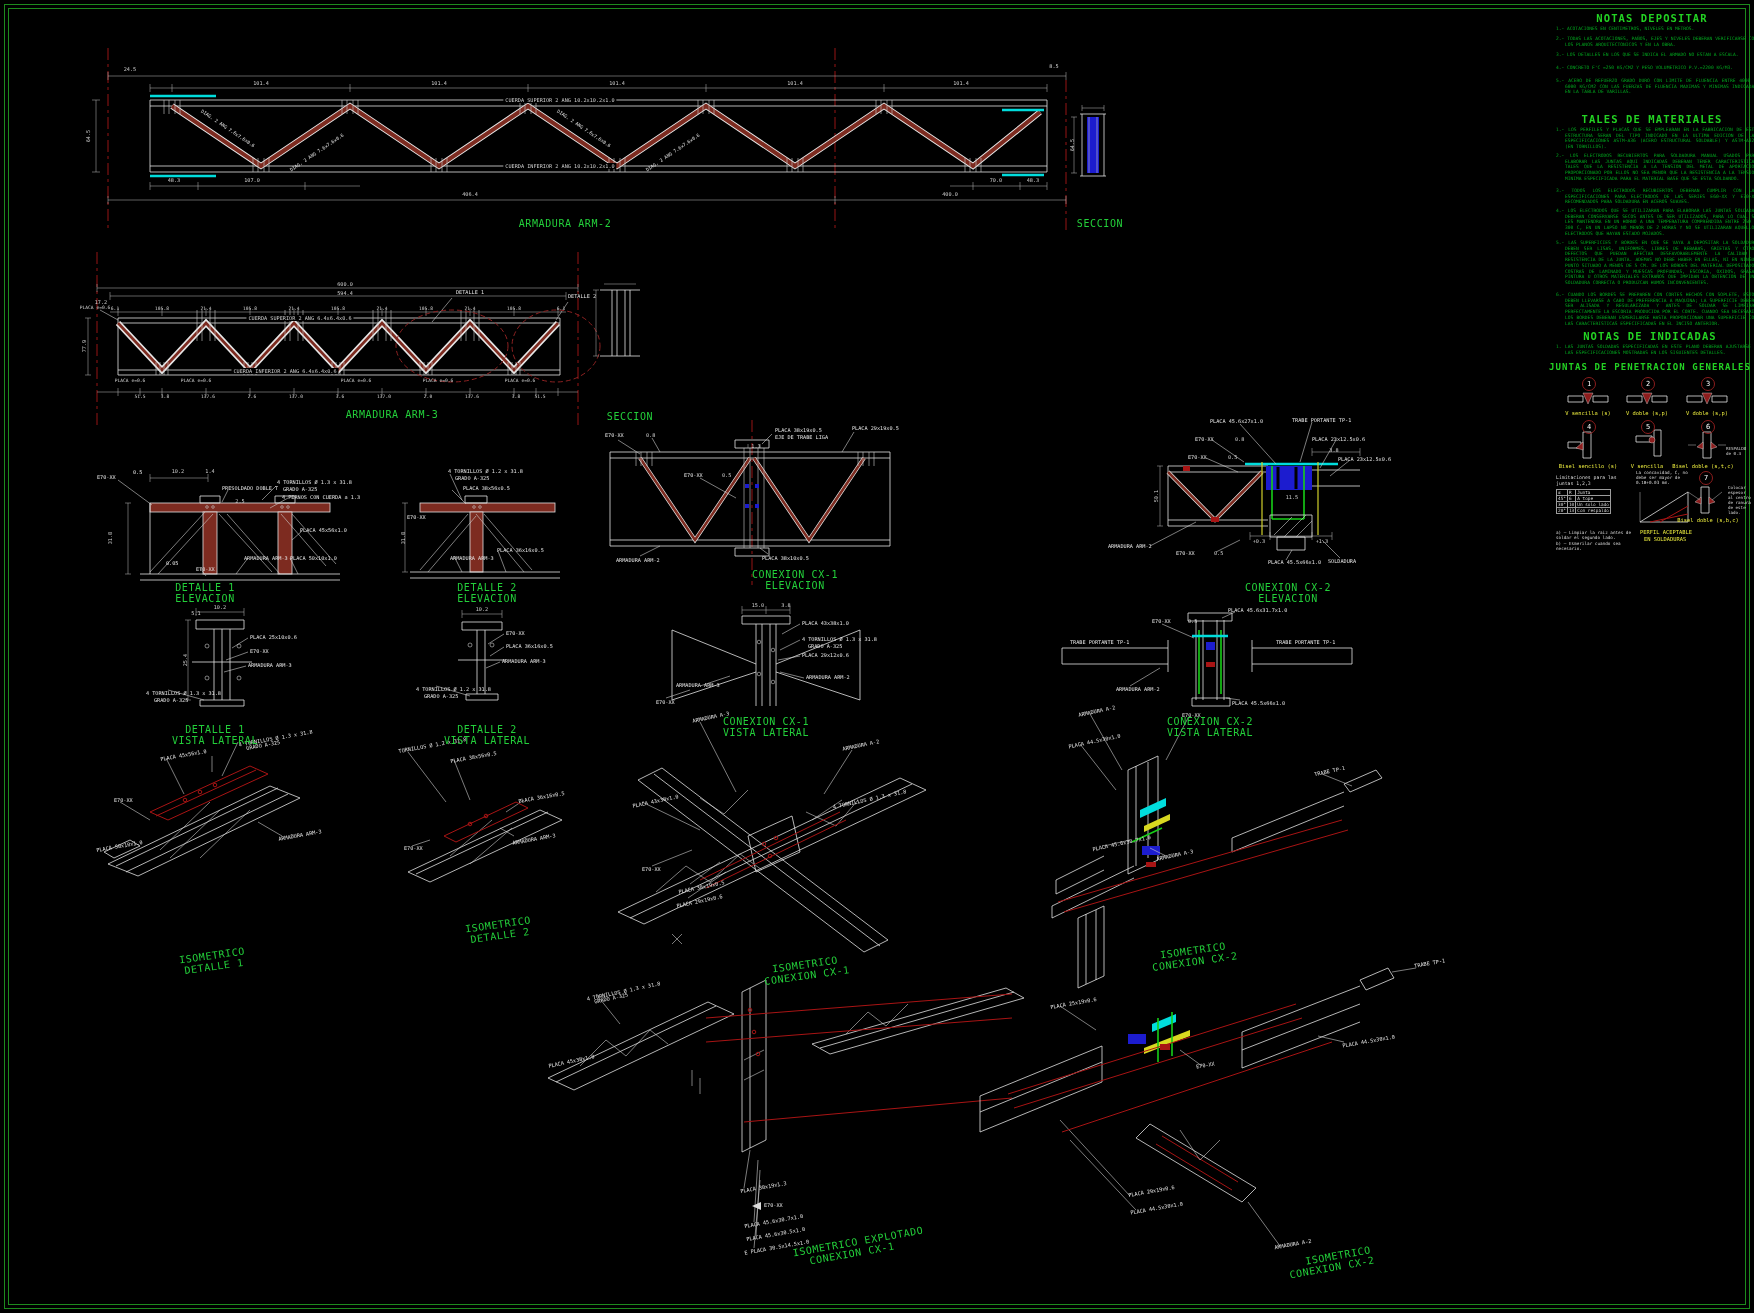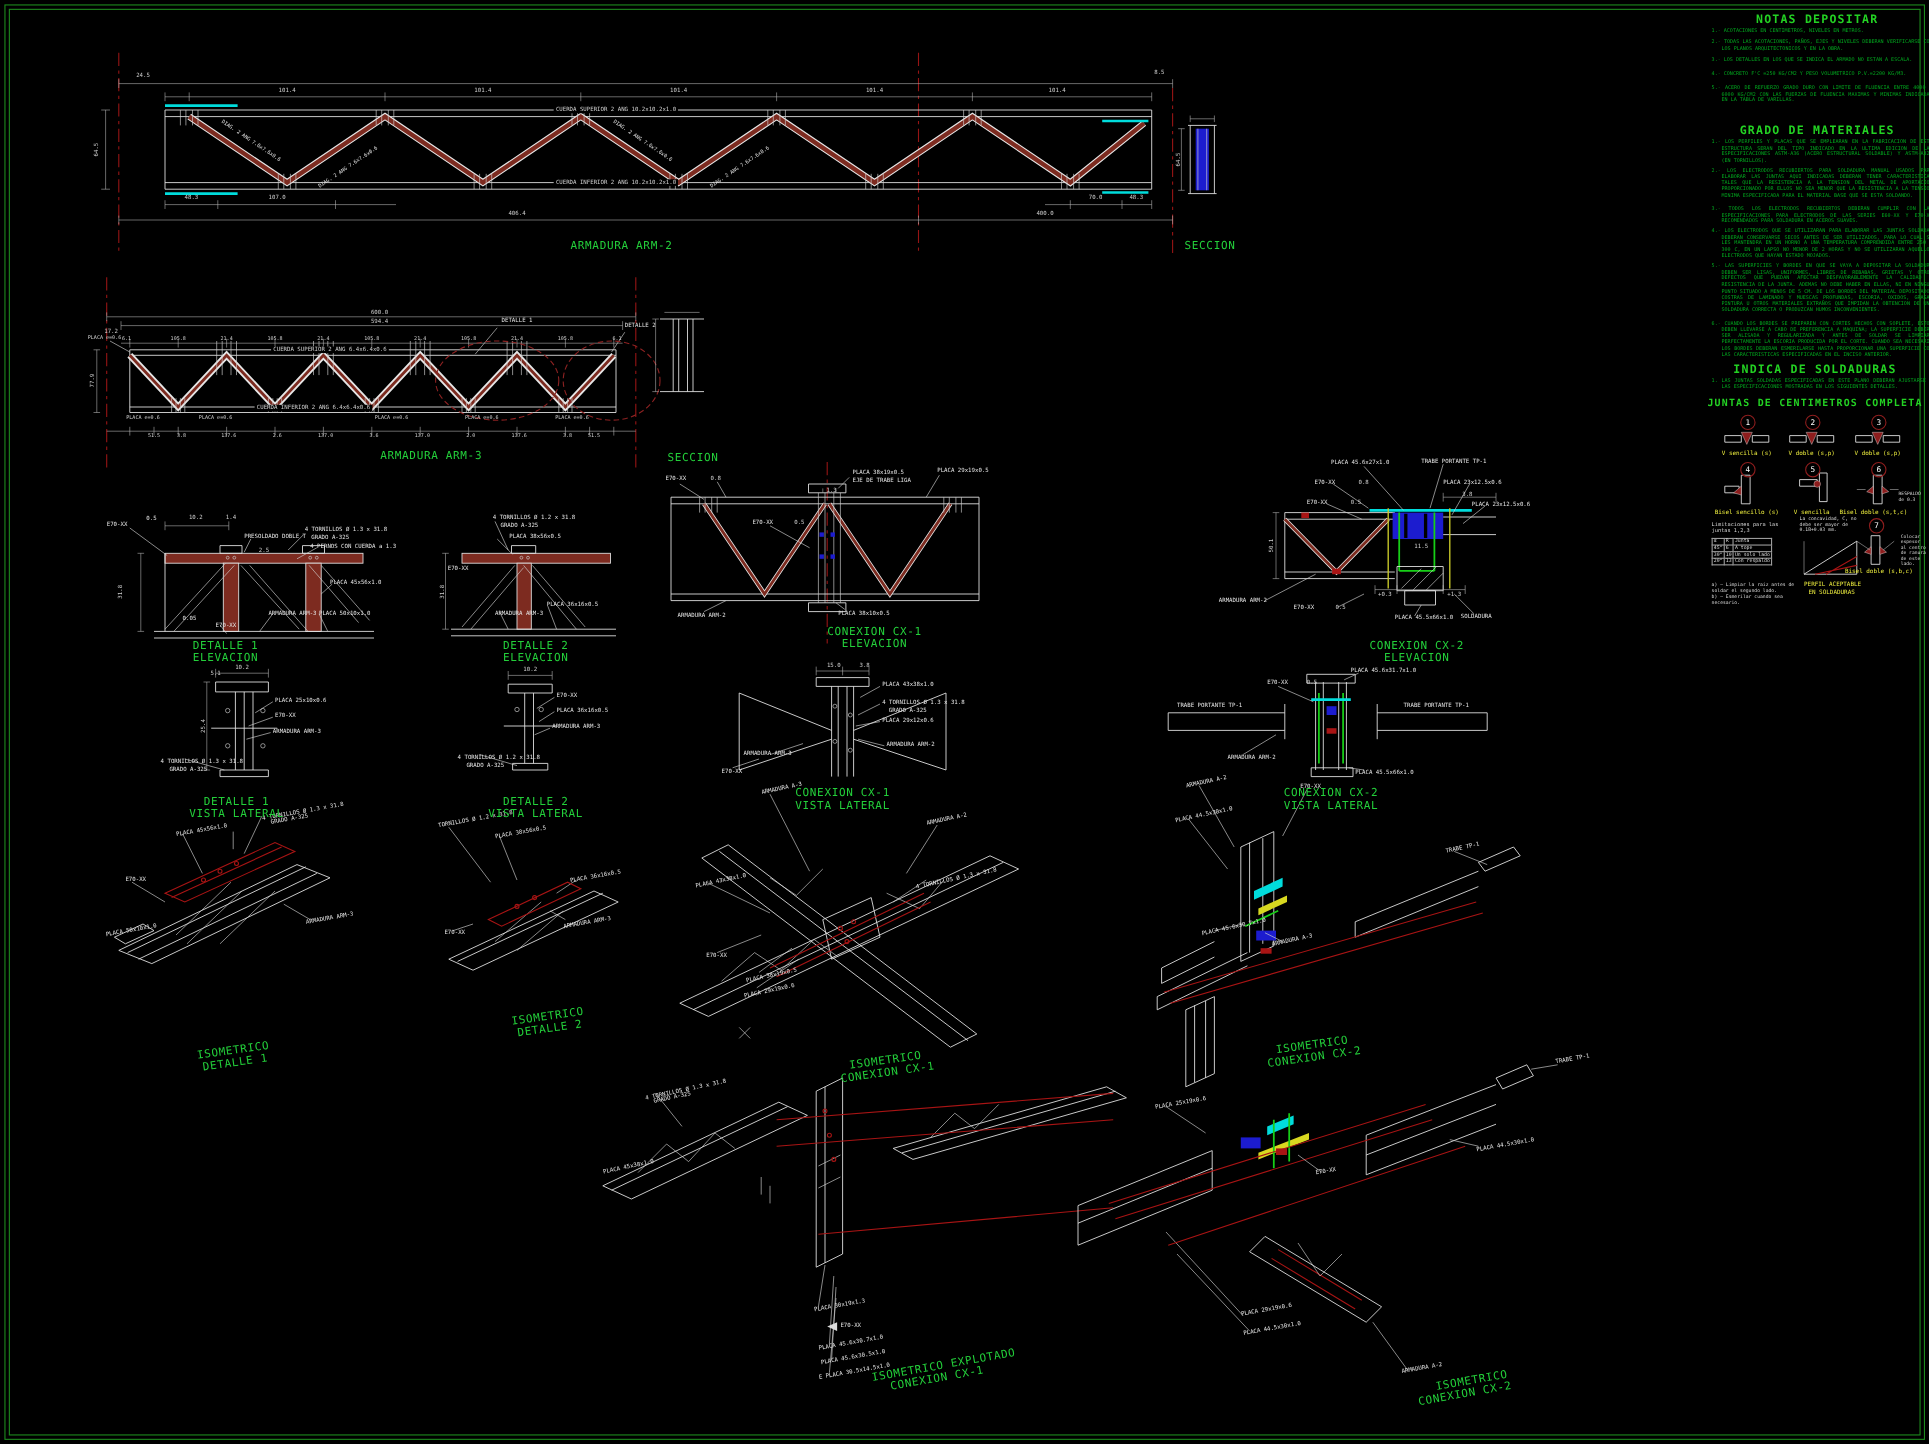--- a/index.html
+++ b/index.html
@@ -464,30 +464,30 @@
   <span class="g c" style="left:852px;top:1248px;transform:translateX(-50%) rotate(-10deg)">CONEXION CX-1</span>
   <span class="g c" style="left:1338px;top:1250px;transform:translateX(-50%) rotate(-10deg)">ISOMETRICO</span>
   <span class="g c" style="left:1332px;top:1262px;transform:translateX(-50%) rotate(-10deg)">CONEXION CX-2</span>
 
   <span class="gh c" style="left:1652px;top:12px">NOTAS DEPOSITAR</span>
   <div class="nb" style="top:26px">1.- ACOTACIONES EN CENTIMETROS, NIVELES EN METROS.</div>
   <div class="nb" style="top:36px">2.- TODAS LAS ACOTACIONES, PAÑOS, EJES Y NIVELES DEBERAN VERIFICARSE CON LOS PLANOS ARQUITECTONICOS Y EN LA OBRA.</div>
   <div class="nb" style="top:52px">3.- LOS DETALLES EN LOS QUE SE INDICA EL ARMADO NO ESTAN A ESCALA.</div>
   <div class="nb" style="top:65px">4.- CONCRETO F'C =250 KG/CM2 Y PESO VOLUMETRICO P.V.=2200 KG/M3.</div>
   <div class="nb" style="top:78px">5.- ACERO DE REFUERZO GRADO DURO CON LIMITE DE FLUENCIA ENTRE 4000 Y 6000 KG/CM2 CON LAS FUERZAS DE FLUENCIA MAXIMAS Y MINIMAS INDICADAS EN LA TABLA DE VARILLAS.</div>
-  <span class="gh c" style="left:1652px;top:113px">GRADO DE MATERIALES</span>
+  <span class="gh c" style="left:1652px;top:113px">TALES DE MATERIALES</span>
   <div class="nb" style="top:127px">1.- LOS PERFILES Y PLACAS QUE SE EMPLEARAN EN LA FABRICACION DE ESTA ESTRUCTURA SERAN DEL TIPO INDICADO EN LA ULTIMA EDICION DE LAS ESPECIFICACIONES ASTM-A36 (ACERO ESTRUCTURAL SOLDABLE) Y ASTM-A325 (EN TORNILLOS).</div>
   <div class="nb" style="top:153px">2.- LOS ELECTRODOS RECUBIERTOS PARA SOLDADURA MANUAL USADOS PARA ELABORAR LAS JUNTAS AQUI INDICADAS DEBERAN TENER CARACTERISTICAS TALES QUE LA RESISTENCIA A LA TENSION DEL METAL DE APORTACION PROPORCIONADO POR ELLOS NO SEA MENOR QUE LA RESISTENCIA A LA TENSION MINIMA ESPECIFICADA PARA EL MATERIAL BASE QUE SE ESTA SOLDANDO.</div>
   <div class="nb" style="top:188px">3.- TODOS LOS ELECTRODOS RECUBIERTOS DEBERAN CUMPLIR CON LAS ESPECIFICACIONES PARA ELECTRODOS DE LAS SERIES E60-XX Y E70-XX RECOMENDADOS PARA SOLDADURA EN ACEROS SUAVES.</div>
   <div class="nb" style="top:208px">4.- LOS ELECTRODOS QUE SE UTILIZARAN PARA ELABORAR LAS JUNTAS SOLDADAS DEBERAN CONSERVARSE SECOS ANTES DE SER UTILIZADOS, PARA LO CUAL SE LES MANTENDRA EN UN HORNO A UNA TEMPERATURA COMPRENDIDA ENTRE 250 Y 300 C, EN UN LAPSO NO MENOR DE 2 HORAS Y NO SE UTILIZARAN AQUELLOS ELECTRODOS QUE HAYAN ESTADO MOJADOS.</div>
   <div class="nb" style="top:240px">5.- LAS SUPERFICIES Y BORDES EN QUE SE VAYA A DEPOSITAR LA SOLDADURA DEBEN SER LISAS, UNIFORMES, LIBRES DE REBABAS, GRIETAS Y OTROS DEFECTOS QUE PUEDAN AFECTAR DESFAVORABLEMENTE LA CALIDAD O RESISTENCIA DE LA JUNTA. ADEMAS NO DEBE HABER EN ELLAS, NI EN NINGUN PUNTO SITUADO A MENOS DE 5 CM. DE LOS BORDES DEL MATERIAL DEPOSITADO, COSTRAS DE LAMINADO Y MUESCAS PROFUNDAS, ESCORIA, OXIDOS, GRASA, PINTURA U OTROS MATERIALES EXTRAÑOS QUE IMPIDAN LA OBTENCION DE UNA SOLDADURA CORRECTA O PRODUZCAN HUMOS INCONVENIENTES.</div>
   <div class="nb" style="top:292px">6.- CUANDO LOS BORDES SE PREPAREN CON CORTES HECHOS CON SOPLETE, ESTOS DEBEN LLEVARSE A CABO DE PREFERENCIA A MAQUINA; LA SUPERFICIE DEBERA SER ALISADA Y REGULARIZADA Y ANTES DE SOLDAR SE LIMPIARA PERFECTAMENTE LA ESCORIA PRODUCIDA POR EL CORTE. CUANDO SEA NECESARIO LOS BORDES DEBERAN ESMERILARSE HASTA PROPORCIONAR UNA SUPERFICIE CON LAS CARACTERISTICAS ESPECIFICADAS EN EL INCISO ANTERIOR.</div>
-  <span class="gh c" style="left:1650px;top:330px">INDICA DE SOLDADURAS</span>
+  <span class="gh c" style="left:1650px;top:330px">NOTAS DE INDICADAS</span>
   <div class="nb" style="top:344px">1. LAS JUNTAS SOLDADAS ESPECIFICADAS EN ESTE PLANO DEBERAN AJUSTARSE A LAS ESPECIFICACIONES MOSTRADAS EN LOS SIGUIENTES DETALLES.</div>
-  <span class="gh c" style="left:1650px;top:362px;font-size:9px">JUNTAS DE CENTIMETROS COMPLETA</span>
+  <span class="gh c" style="left:1650px;top:362px;font-size:9px">JUNTAS DE PENETRACION GENERALES</span>
 
   <span class="nc" style="left:1582px;top:377px">1</span>
   <span class="nc" style="left:1641px;top:377px">2</span>
   <span class="nc" style="left:1701px;top:377px">3</span>
   <span class="nc" style="left:1582px;top:420px">4</span>
   <span class="nc" style="left:1641px;top:420px">5</span>
   <span class="nc" style="left:1701px;top:420px">6</span>
   <span class="nc" style="left:1699px;top:471px">7</span>
   <span class="yl c" style="left:1588px;top:410px">V sencilla (s)</span>
   <span class="yl c" style="left:1647px;top:410px">V doble (s,p)</span>

